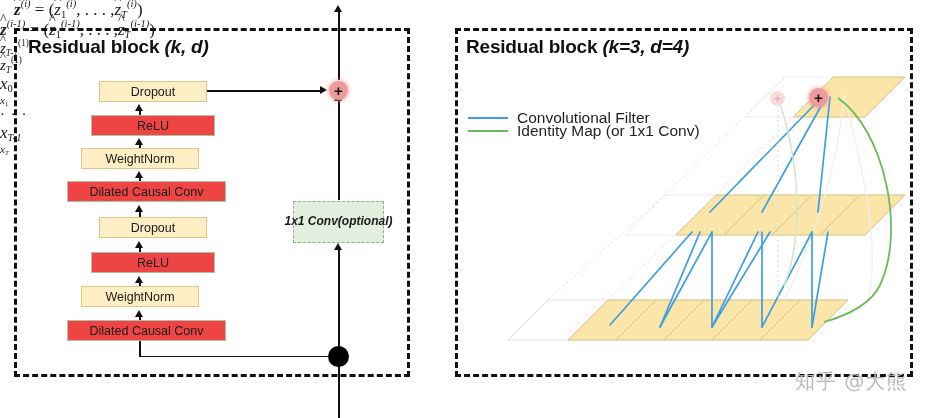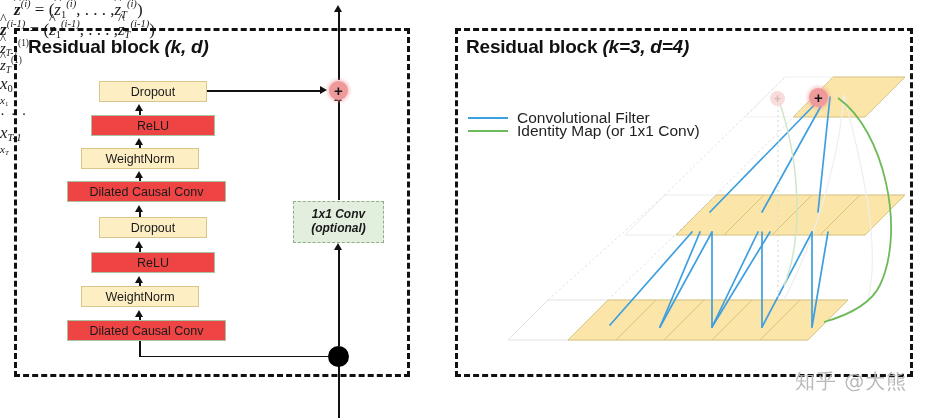--- a/index.html
+++ b/index.html
@@ -28,21 +28,21 @@
   .hatwrap>.hat{position:absolute;left:50%;top:-.62em;transform:translateX(-50%);font-size:.85em;}
 
   
   .fblock{
     position:absolute;box-sizing:border-box;display:flex;align-items:center;justify-content:center;
     font-size:12.5px;color:#1a1a1a;white-space:nowrap;
   }
   .fblock.yellow{background:#fdeec4;border:1px solid #d9c68a;}
   .fblock.green{background:#ef4444;border:1px solid #a9c3a2;}
   .fblock.dashgreen{background:#e2eede;border:1.5px dashed #8fb087;font-style:italic;font-weight:bold;
-                    flex-direction:column;line-height:1.15;font-size:12px;}
+                    flex-direction:row;line-height:1.15;font-size:12px;}
 
   .vline{position:absolute;background:#111;width:1.6px;}
   .hline{position:absolute;background:#111;height:1.6px;}
   .arrowup{
     position:absolute;width:0;height:0;border-left:4.5px solid transparent;
     border-right:4.5px solid transparent;border-bottom:7px solid #111;
   }
   .arrowright{
     position:absolute;width:0;height:0;border-top:4.5px solid transparent;
     border-bottom:4.5px solid transparent;border-left:7px solid #111;

